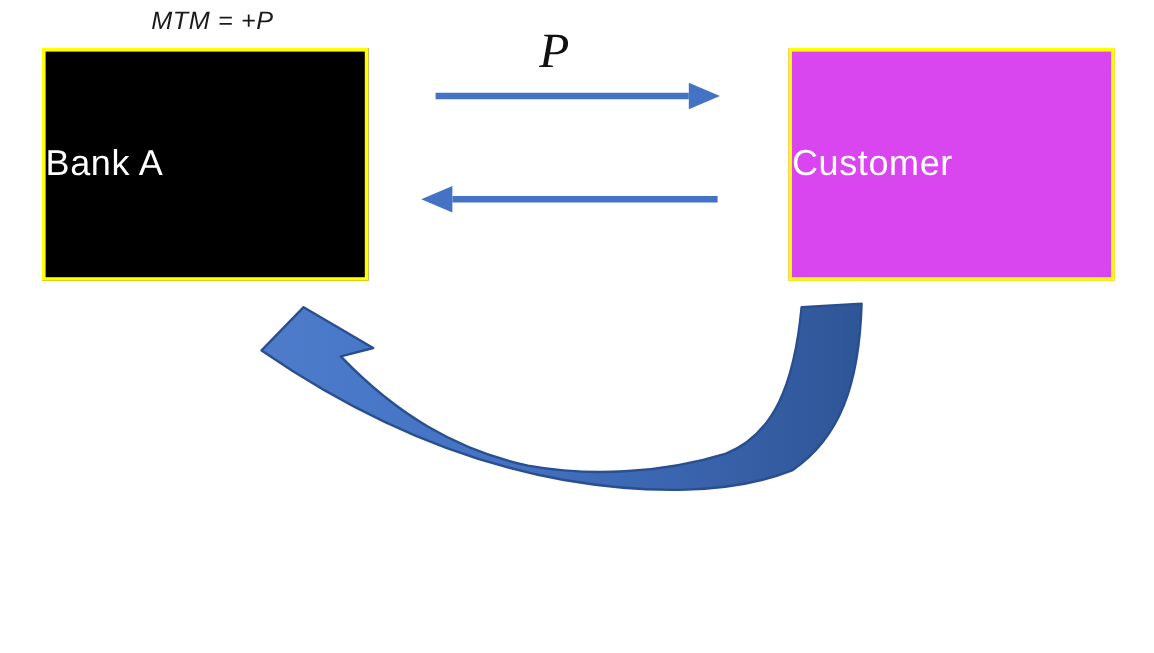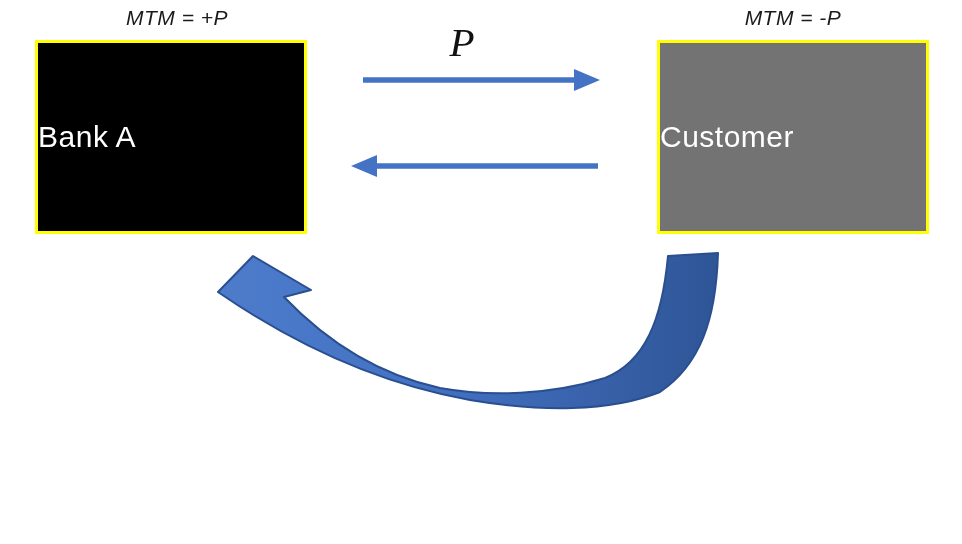--- a/index.html
+++ b/index.html
@@ -34,21 +34,21 @@
     display: flex;
     align-items: center;
     justify-content: flex-start;
   }
   .node-box .node-label {
     color: #ffffff;
     font-size: 30px;
     letter-spacing: 0.5px;
   }
   .box-bank { left: 35px; background: #000000; }
-  .box-customer { left: 657px; background: #737373; }
+  .box-customer { left: 657px; background: #d946ef; }
   .arrow-layer {
     position: absolute;
     left: 0; top: 0;
     width: 962px; height: 544px;
   }
   .flow-label {
     position: absolute;
     color: #111111;
     font-family: "Liberation Serif", serif;
     font-style: italic;
@@ -82,21 +82,20 @@
     color: #4472C4;
   }
 </style>
 </head>
 <body>
 
 <div class="canvas">
 
   <div class="mtm-label mtm-bank">MTM = +P</div>
 
-  <div class="mtm-label mtm-customer">MTM = -P</div>
 
   <div class="node-box box-bank">
     <span class="node-label">Bank A</span>
   </div>
 
   <div class="node-box box-customer">
     <span class="node-label">Customer</span>
   </div>
 
   <svg class="arrow-layer" width="962" height="544" viewBox="0 0 962 544" xmlns="http://www.w3.org/2000/svg" aria-hidden="true">

